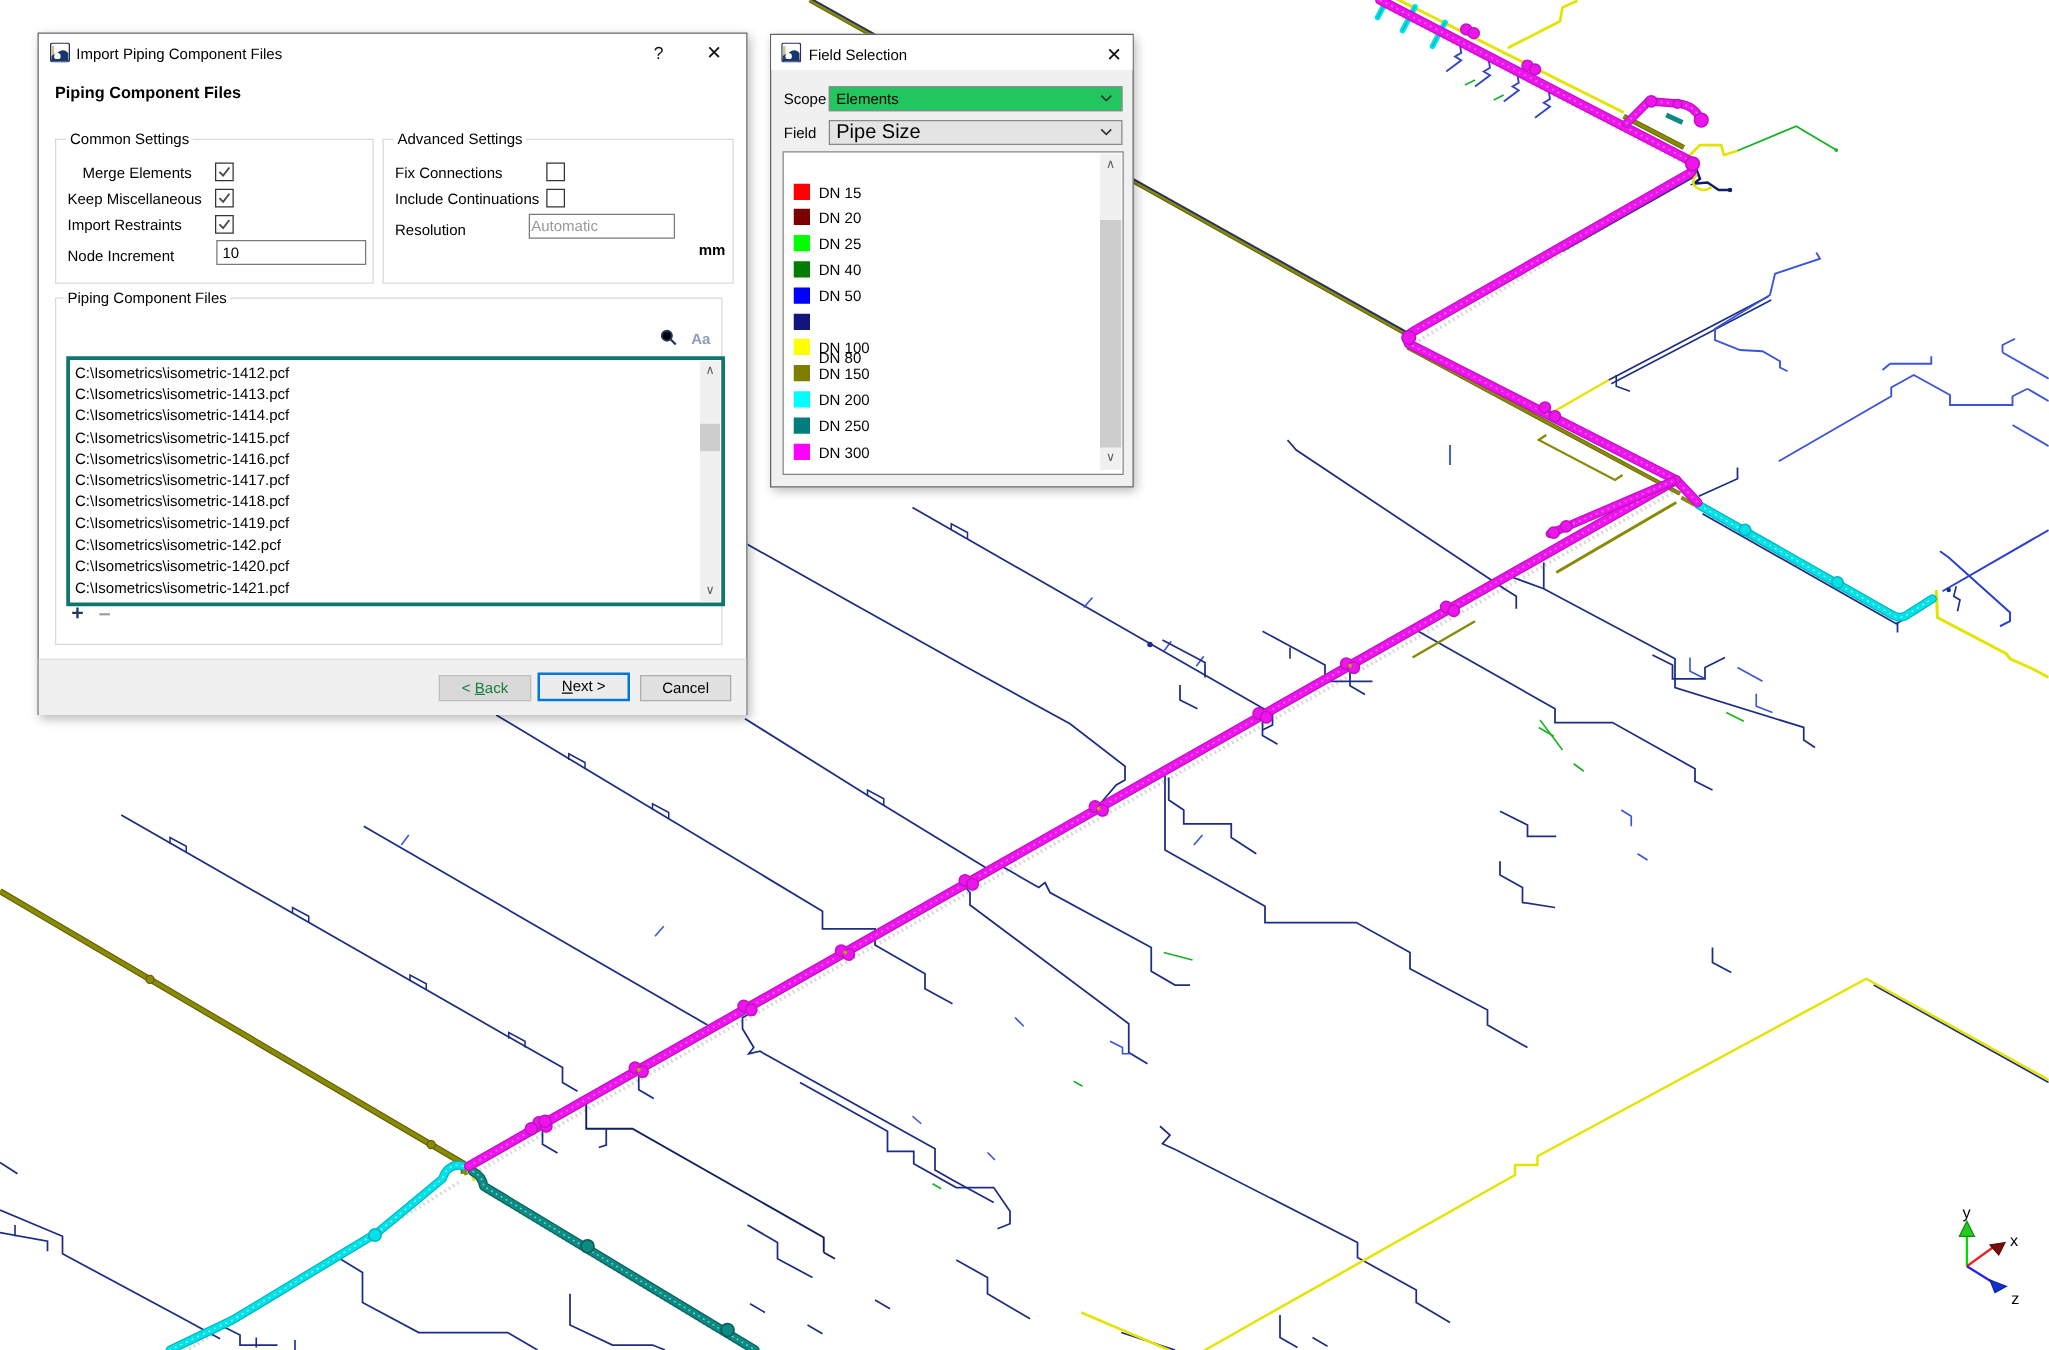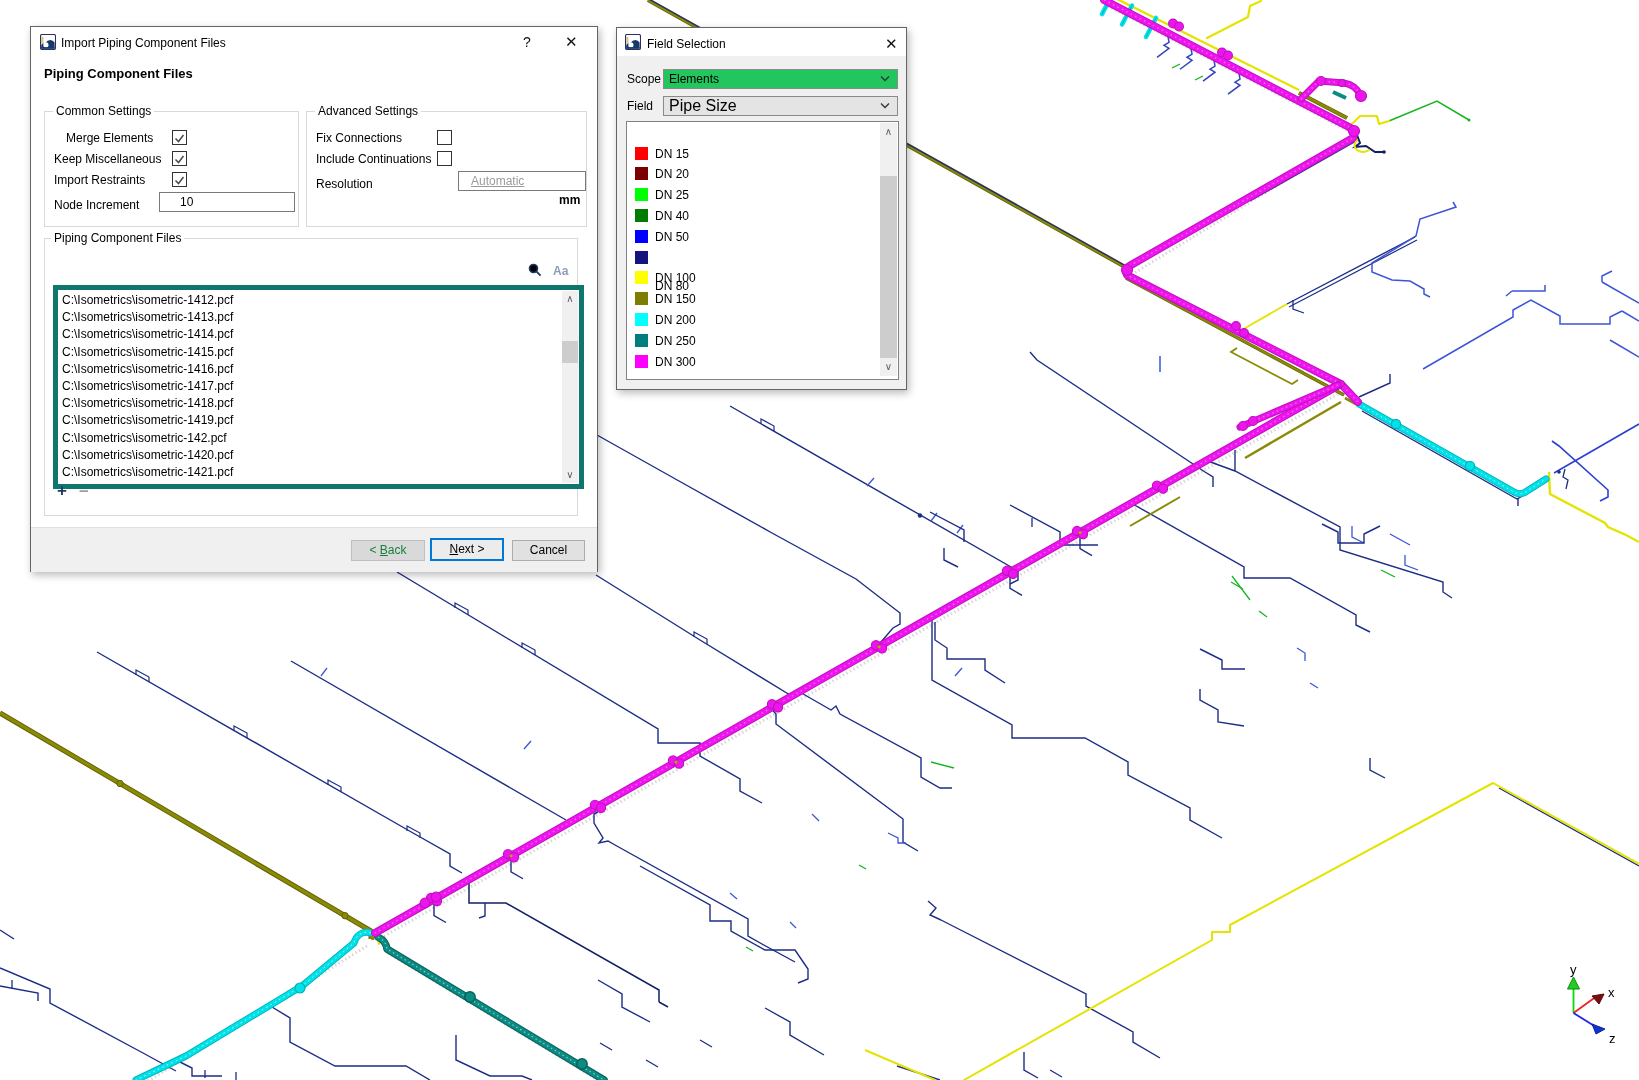--- a/index.html
+++ b/index.html
@@ -270,42 +270,42 @@
       </svg></div>
   <div class="abs row" style="left:23px;top:125px;">Keep Miscellaneous</div>
   <div class="cb" style="left:141px;top:124px;"><svg width="13" height="13">
         <path d="M2.5 6.5 L5.5 9.5 L10.5 3" stroke="#4a4a4a" stroke-width="1.5" fill="none"></path>
       </svg></div>
   <div class="abs row" style="left:23px;top:146px;">Import Restraints</div>
   <div class="cb" style="left:141px;top:145px;"><svg width="13" height="13">
         <path d="M2.5 6.5 L5.5 9.5 L10.5 3" stroke="#4a4a4a" stroke-width="1.5" fill="none"></path>
       </svg></div>
   <div class="abs row" style="left:23px;top:171px;">Node Increment</div>
-  <div class="inp" style="left:128px;top:165px;width:114px;height:18px;line-height:18px;padding-left:20px;">10</div>
+  <div class="inp" style="left:142px;top:165px;width:114px;height:18px;line-height:18px;padding-left:4px;">10</div>
 
   <div class="grp" style="left:275px;top:84px;width:279px;height:114px;">
     <span class="grplbl" style="left:8px;">Advanced Settings</span>
   </div>
   <div class="abs row" style="left:285px;top:104px;">Fix Connections</div>
   <div class="cb" style="left:406px;top:103px;"></div>
   <div class="abs row" style="left:285px;top:125px;">Include Continuations</div>
   <div class="cb" style="left:406px;top:124px;"></div>
   <div class="abs row" style="left:285px;top:150px;">Resolution</div>
-  <div class="inp" style="left:427px;top:144px;width:114px;height:18px;line-height:18px;padding-left:12px;color:#9a9a9a;text-decoration:underline;">Automatic</div>
+  <div class="inp" style="left:392px;top:144px;width:114px;height:18px;line-height:18px;padding-left:1px;color:#9a9a9a;">Automatic</div>
   <div class="abs row" style="left:528px;top:150px;font-weight:bold;margin-top:16px;">mm</div>
 
   <div class="grp" style="left:13px;top:211px;width:532px;height:276px;">
     <span class="grplbl" style="left:6px;">Piping Component Files</span>
   </div>
   <svg class="abs" style="left:497px;top:236px" width="14" height="14" viewBox="0 0 14 14">
     <circle cx="5.5" cy="5.5" r="4" stroke="#1f3864" stroke-width="1.6"></circle>
     <line x1="8.6" y1="8.6" x2="12.6" y2="12.6" stroke="#1f3864" stroke-width="1.8"></line>
   </svg>
   <div class="abs" style="left:522px;top:237px;font-size:12px;font-weight:bold;color:#8d9db6;">Aa</div>
-  <div class="abs" style="left:22px;top:258px;width:521px;height:194px;border:5px solid #0f766e;background:#fff;overflow:hidden;">
+  <div class="abs" style="left:22px;top:258px;width:521px;height:194px;border:3px solid #0f766e;background:#fff;overflow:hidden;">
     <div style="position:absolute;left:4px;top:2px;font-size:12px;line-height:17.2px;color:#000;white-space:pre;">C:\Isometrics\isometric-1412.pcf
 C:\Isometrics\isometric-1413.pcf
 C:\Isometrics\isometric-1414.pcf
 C:\Isometrics\isometric-1415.pcf
 C:\Isometrics\isometric-1416.pcf
 C:\Isometrics\isometric-1417.pcf
 C:\Isometrics\isometric-1418.pcf
 C:\Isometrics\isometric-1419.pcf
 C:\Isometrics\isometric-142.pcf
 C:\Isometrics\isometric-1420.pcf

